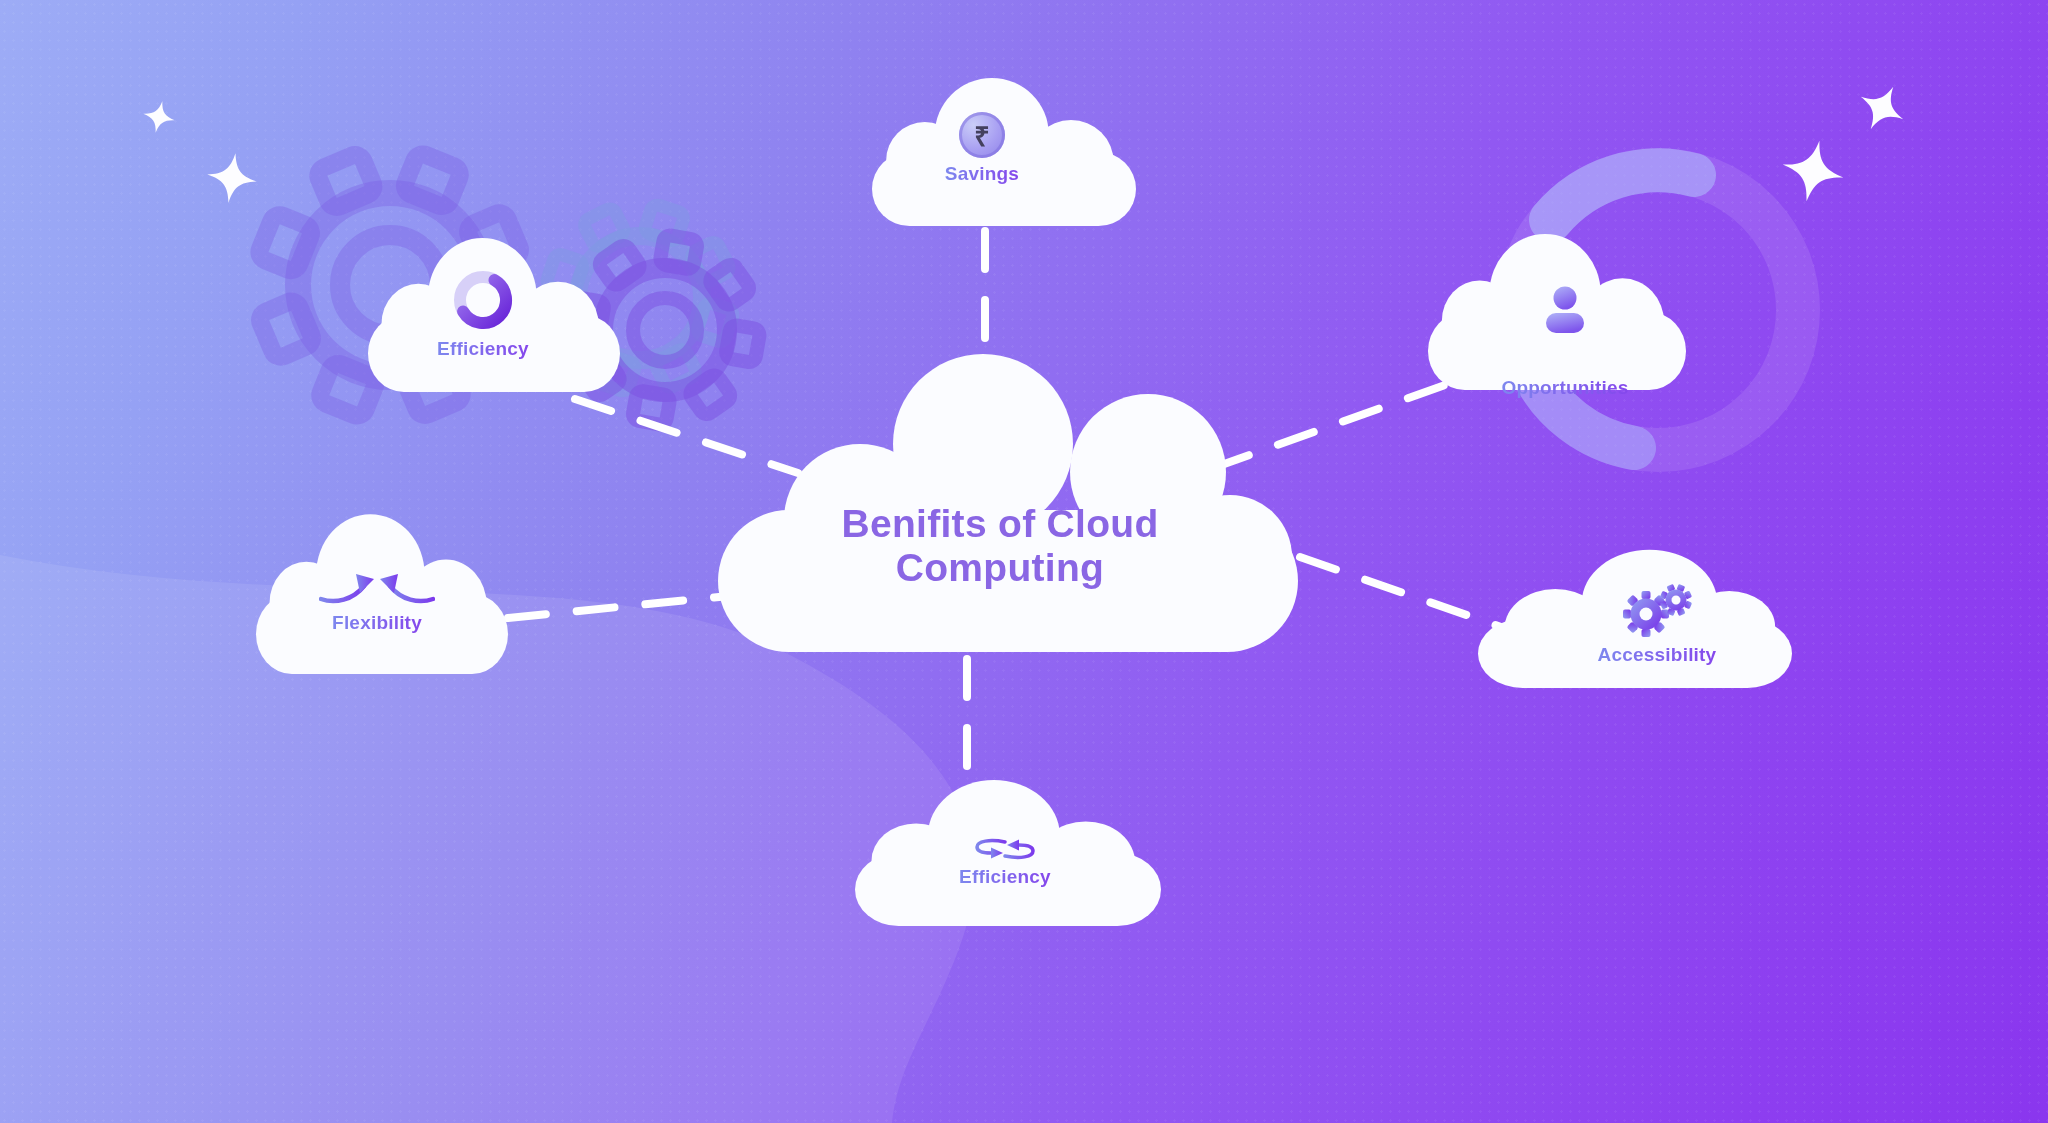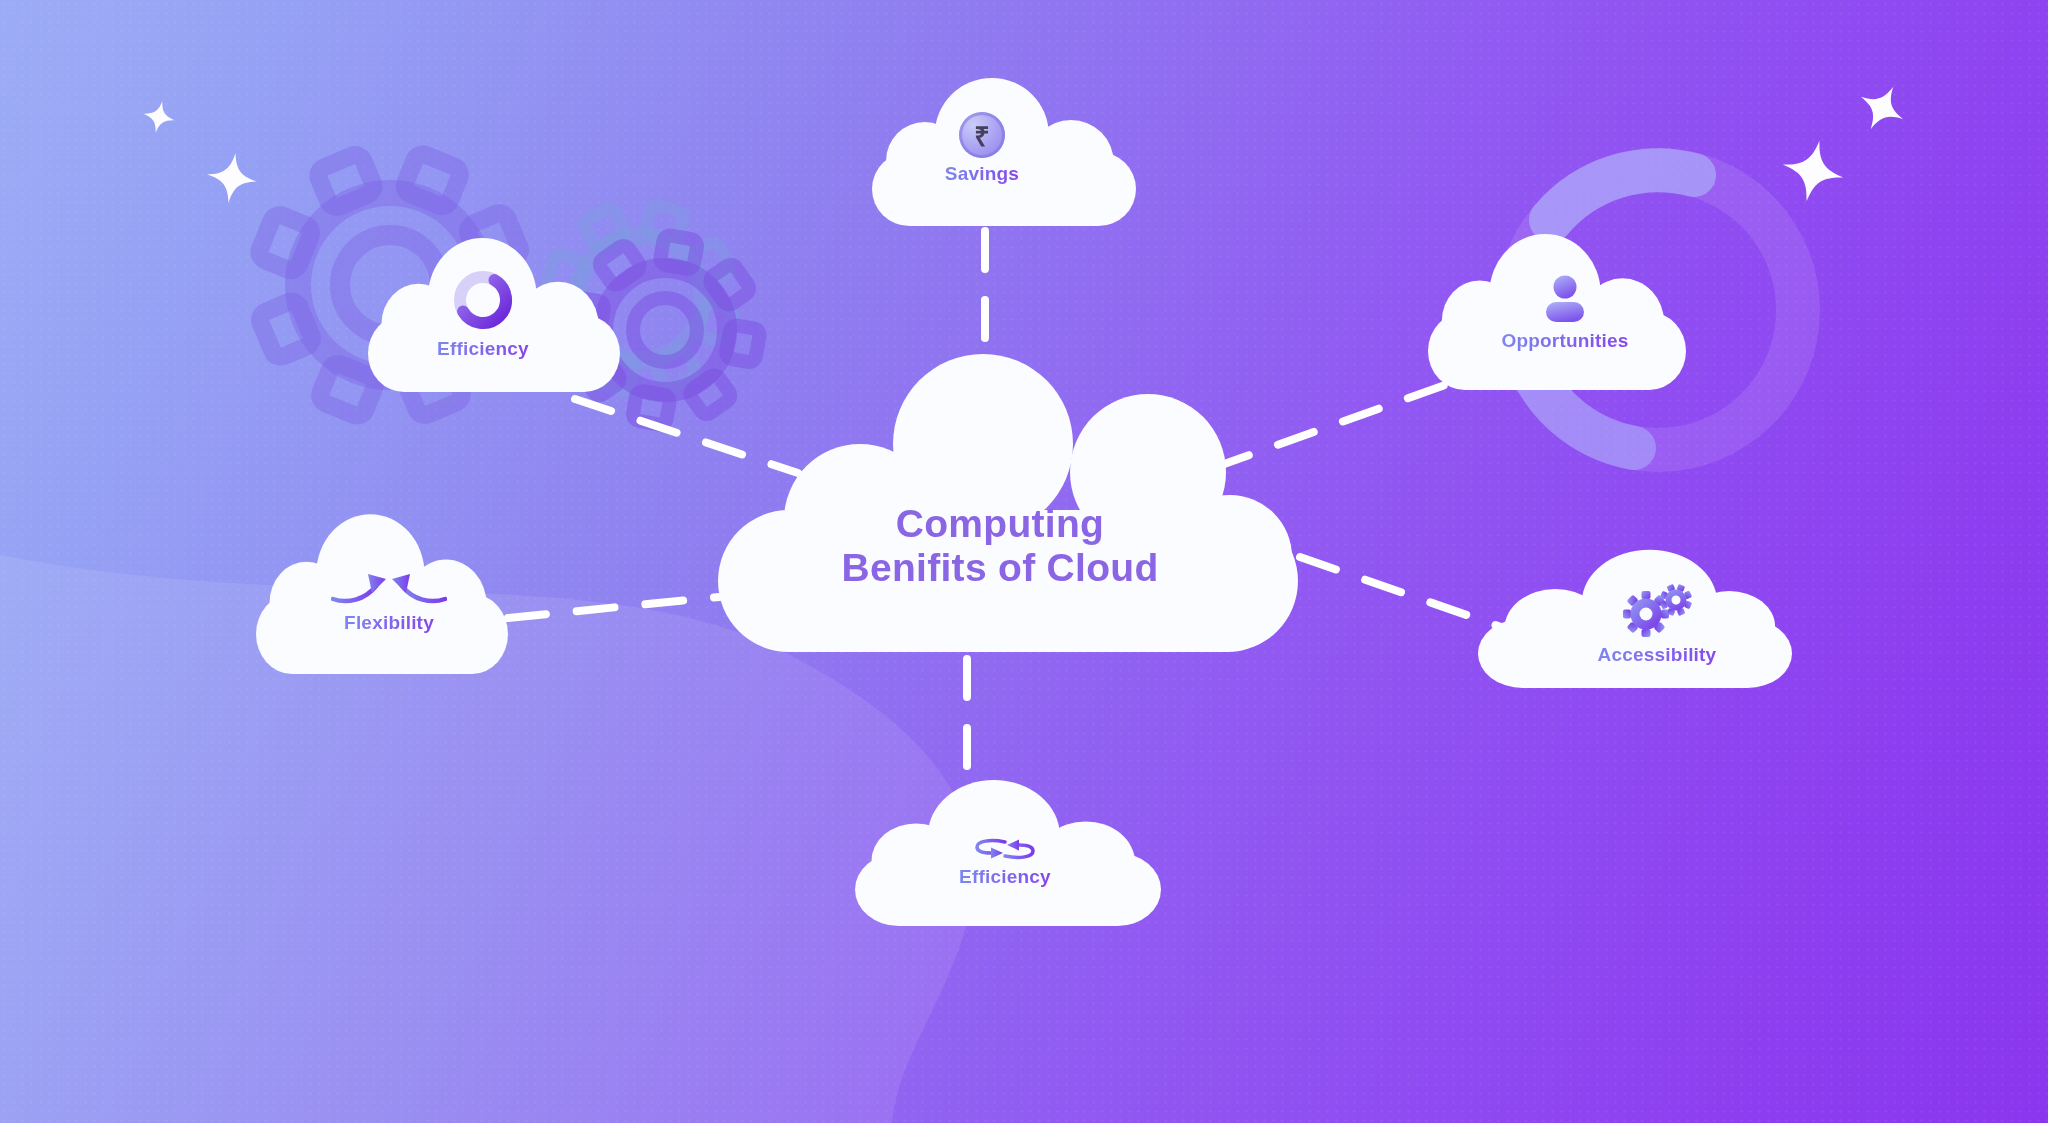--- a/index.html
+++ b/index.html
@@ -35,22 +35,22 @@
   #cloud-opportunities { left:1428px; top:232px; width:258px; height:158px; }
   #cloud-flexibility   { left:256px;  top:512px; width:252px; height:162px; }
   #cloud-accessibility { left:1478px; top:548px; width:314px; height:140px; }
   #cloud-innovation    { left:855px;  top:778px; width:306px; height:148px; }
 
   .center-title { position:absolute; left:0; right:16px; top:150px; text-align:center;
     font-weight:700; font-size:39px; line-height:1.14; color:#8a66e4; letter-spacing:.3px; }
 
   #cloud-savings .cloud-content       { left:20px; top:36px; width:180px; }
   #cloud-efficiency .cloud-content    { left:30px; top:32px; width:170px;text-align:center; }
-  #cloud-opportunities .cloud-content { left:48px; top:42px; width:178px; }
-  #cloud-flexibility .cloud-content   { left:40px; top:60px; width:186px; }
+  #cloud-opportunities .cloud-content { left:48px; top:53px; width:178px;gap:36px; }
+  #cloud-flexibility .cloud-content   { left:28px; top:60px; width:186px; }
   #cloud-accessibility .cloud-content { left:66px; top:36px; width:226px; }
   #cloud-innovation .cloud-content    { left:50px; top:60px; width:200px; }
 
   .coin { width:46px; height:46px; border-radius:50%;
     background: radial-gradient(circle at 32% 28%, #cacdf8 0%, #a89ff2 55%, #8d80e8 100%);
     box-shadow: inset 0 0 0 3px rgba(124,108,222,0.5);
     display:flex; align-items:center; justify-content:center; margin-bottom:5px; }
   .coin span { font-size:27px; font-weight:700; color:#44405e; }
 
   .icon-svg { display:block; margin-bottom:6px; }
@@ -136,22 +136,22 @@
   <svg class="cloud-shape" viewBox="0 0 580 300" preserveAspectRatio="none">
     <g fill="#fbfcff">
       <rect x="0" y="158" width="580" height="142" rx="71"></rect>
       <circle cx="142" cy="168" r="76"></circle>
       <circle cx="265" cy="92" r="90"></circle>
       <circle cx="430" cy="120" r="78"></circle>
       <circle cx="512" cy="205" r="62"></circle>
     </g>
   </svg>
   <div class="center-title">
+    <div>Benifits of Cloud</div>
     <div>Computing</div>
-    <div>Benifits of Cloud</div>
   </div>
 </div>
 
 <div class="cloud" id="cloud-savings">
   <svg class="cloud-shape" viewBox="0 0 260 150" preserveAspectRatio="none">
     <g fill="#fbfcff">
       <rect x="0" y="76" width="260" height="74" rx="37"></rect>
       <circle cx="52" cy="84" r="38"></circle>
       <circle cx="118" cy="58" r="56"></circle>
       <circle cx="196" cy="86" r="42"></circle>

